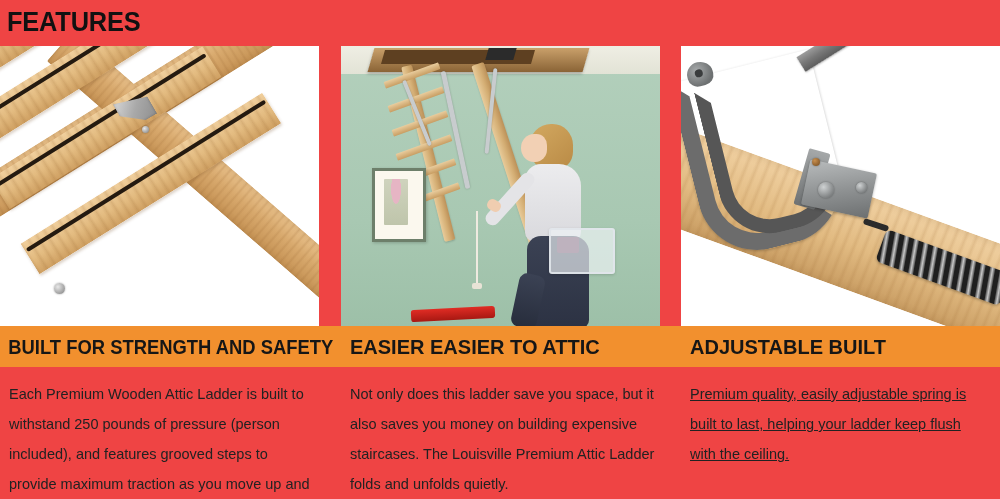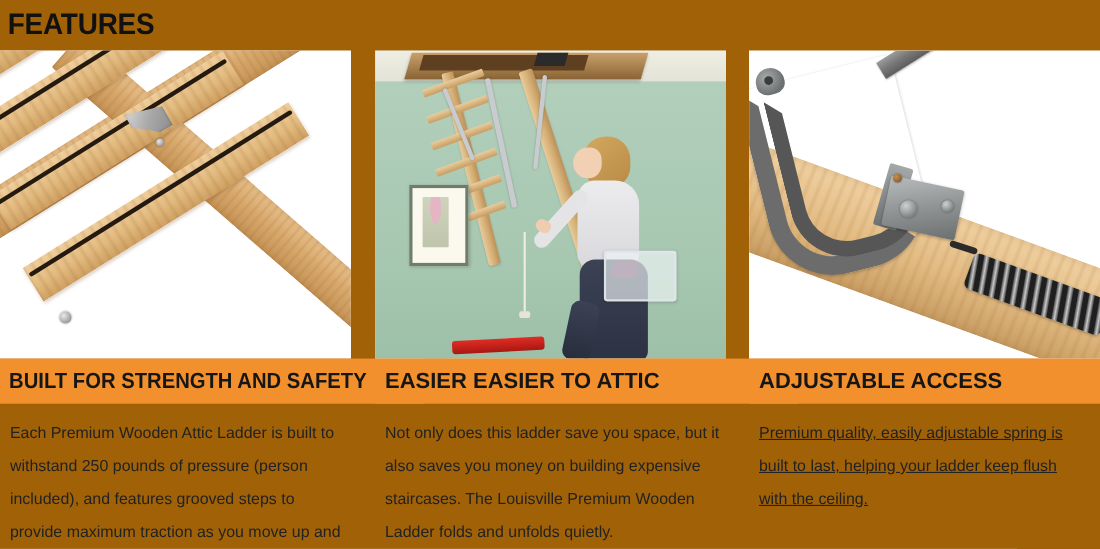--- a/index.html
+++ b/index.html
@@ -11,21 +11,21 @@
     width: 1000px;
     height: 499px;
     overflow: hidden;
     font-family: "Liberation Sans", sans-serif;
     color: #1a1a1a;
   }
   .page {
     position: relative;
     width: 1000px;
     height: 499px;
-    background: #a16207;
+    background: #ef4444;
   }
 
   
   .section-title {
     position: absolute;
     left: 7px;
     top: 6px;
     font-size: 27px;
     line-height: 32px;
     font-weight: bold;
@@ -489,40 +489,40 @@
             <div class="w-leg2"></div>
             <div class="bin"></div>
           </div>
 
           <div class="red-floor-item"></div>
         </div>
       </div>
       <div class="banner">
         <div class="banner-text">EASIER EASIER TO ATTIC</div>
       </div>
-      <div class="body-copy">Not only does this ladder save you space, but it also saves you money on building expensive staircases. The Louisville Premium Wooden Ladder folds and unfolds quietly.</div>
+      <div class="body-copy">Not only does this ladder save you space, but it also saves you money on building expensive staircases. The Louisville Premium Attic Ladder folds and unfolds quietly.</div>
     </div>
 
     <div class="col col-3">
       <div class="photo">
         <div class="spring-photo">
           <div class="wood-beam"></div>
           <div class="u-arm"></div>
           <div class="u-arm-2"></div>
           <div class="metal-bar"></div>
           <div class="plate-small"></div>
           <div class="pivot-plate"></div>
           <div class="rivet rivet-1"></div>
           <div class="rivet rivet-2"></div>
           <div class="rivet rivet-3"></div>
           <div class="spring-hook"></div>
           <div class="coil-spring"></div>
           <div class="end-cap"></div>
         </div>
       </div>
       <div class="banner">
-        <div class="banner-text">ADJUSTABLE ACCESS</div>
+        <div class="banner-text">ADJUSTABLE BUILT</div>
       </div>
       <div class="body-copy">Premium quality, easily adjustable spring is built to last, helping your ladder keep flush with the ceiling.</div>
     </div>
 
   </div>
 </div>
 
 </body></html>

